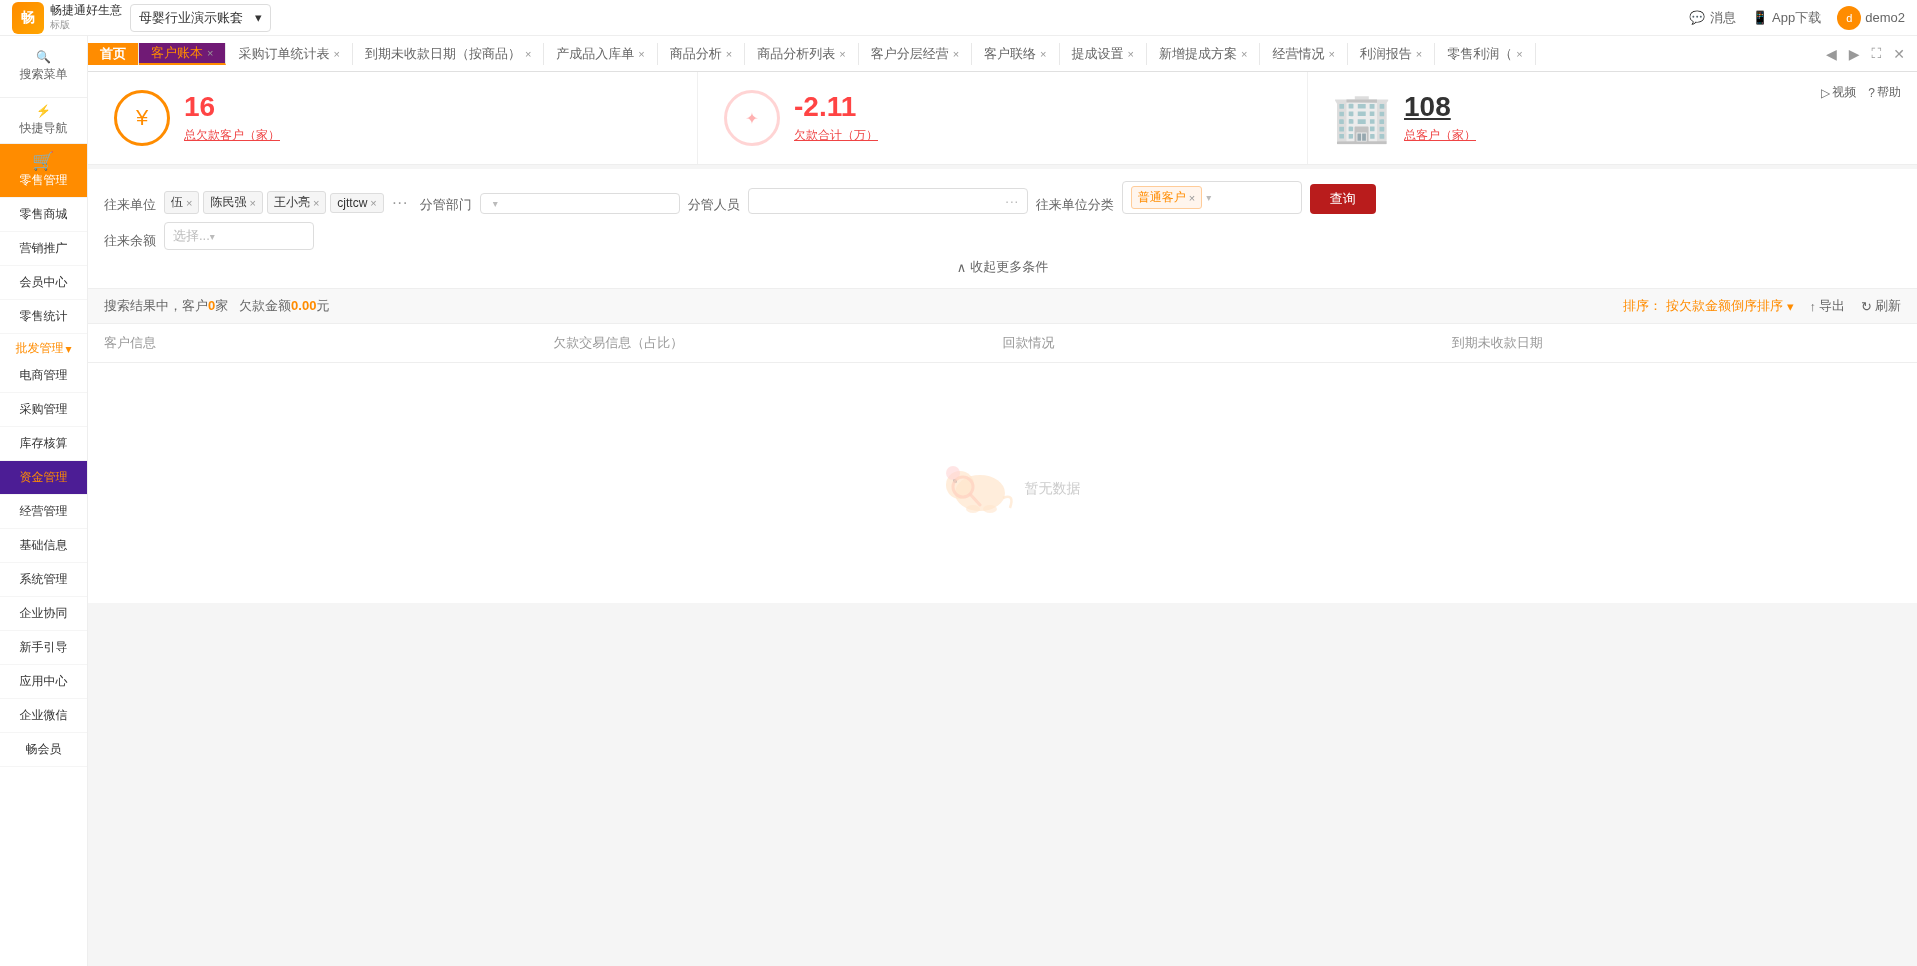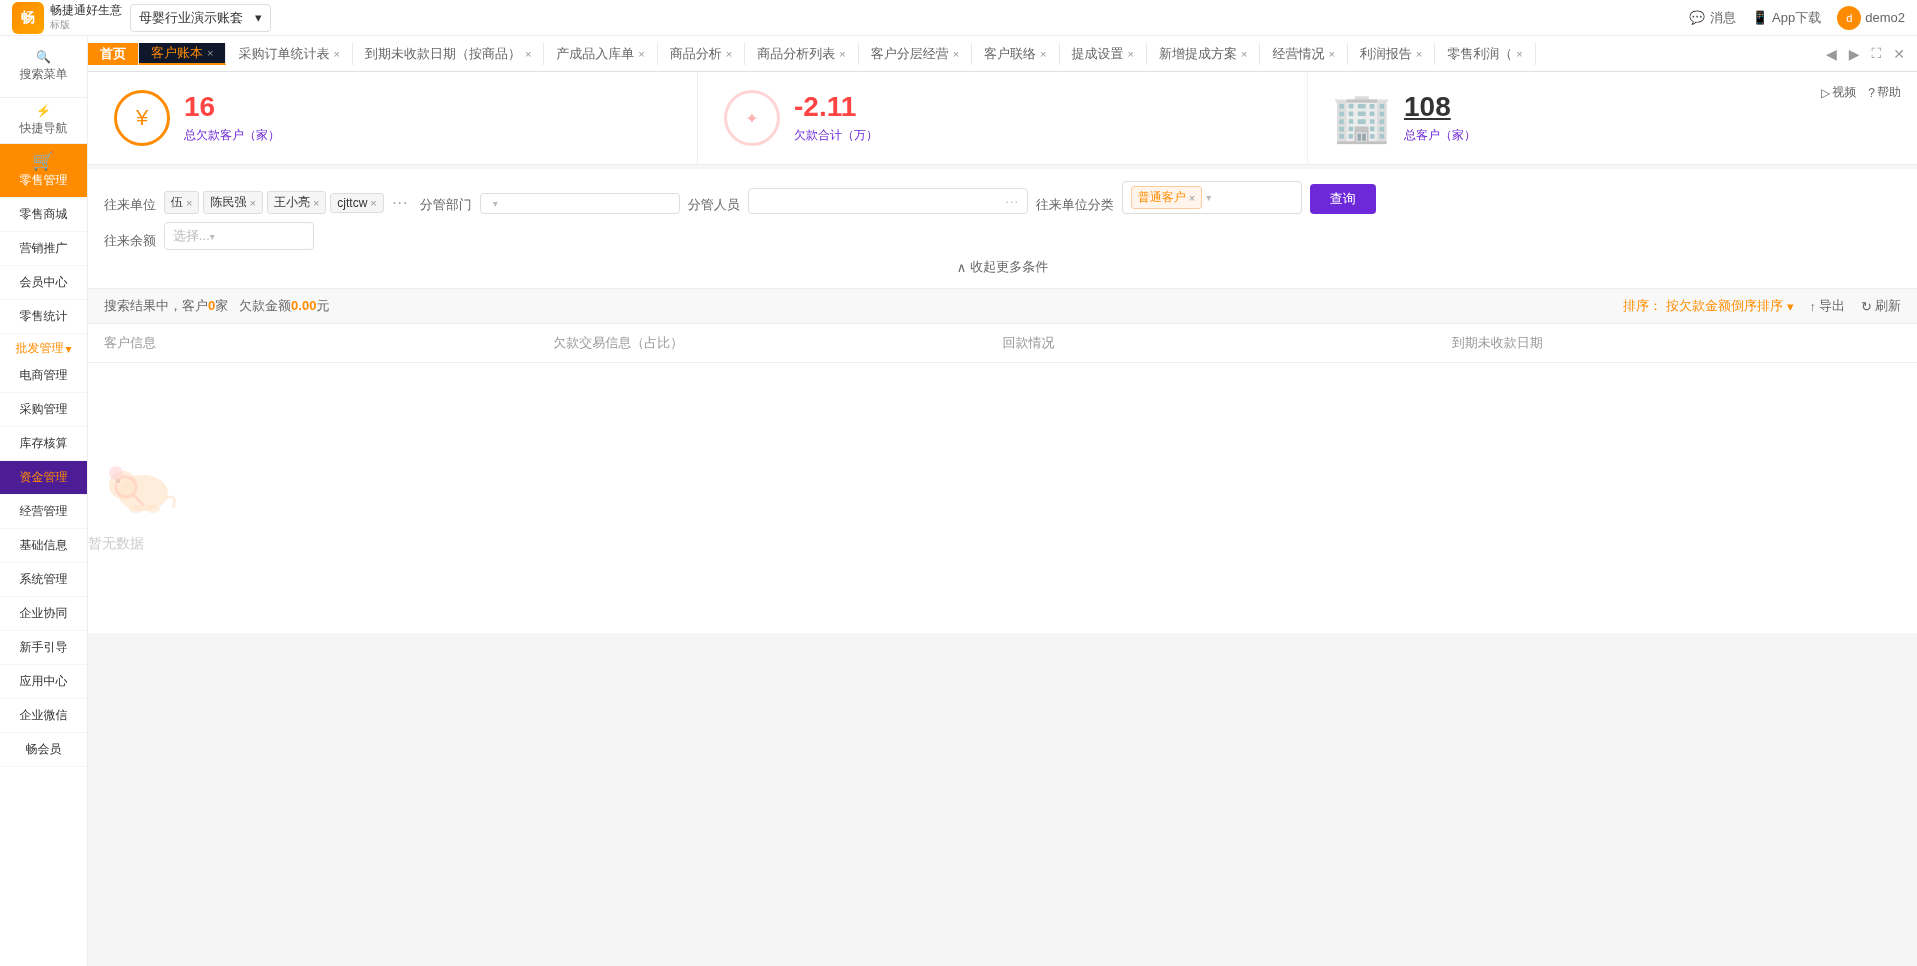--- a/index.html
+++ b/index.html
@@ -30,41 +30,41 @@
     .sidebar-item.active-sub { color: #ff8c00; background: #4c1d95; }
     .sidebar-icon { font-size: 18px; line-height: 1; }
     .sidebar-group-title { font-size: 12px; color: #ff8c00; padding: 6px 4px 2px; text-align: center; cursor: pointer; display: flex; align-items: center; justify-content: center; gap: 2px; }
 
     
     .content-area { flex: 1; display: flex; flex-direction: column; overflow: hidden; }
 
     
     .tabs-bar { background: #fff; display: flex; align-items: center; border-bottom: 1px solid #e0e0e0; padding: 0; flex-shrink: 0; overflow: hidden; height: 36px; }
     .tab { display: flex; align-items: center; gap: 4px; padding: 0 12px; height: 22px; cursor: pointer; font-size: 13px; color: #666; border-right: 1px solid #e8e8e8; white-space: nowrap; flex-shrink: 0; }
-    .tab.active { background: #0f172a; color: #ff8c00; border-bottom: 2px solid #ff8c00; }
+    .tab.active { background: #701a75; color: #ff8c00; border-bottom: 2px solid #ff8c00; }
     .tab-home { color: #fff; background: #ff8c00; font-weight: bold; }
     .tab-close { color: #999; font-size: 11px; cursor: pointer; }
     .tabs-controls { display: flex; align-items: center; margin-left: auto; padding: 0 8px; gap: 4px; flex-shrink: 0; }
     .tabs-ctrl-btn { cursor: pointer; color: #999; font-size: 14px; padding: 2px 4px; }
 
     
     .page-content { flex: 1; overflow-y: auto; background: #f5f5f5; }
 
     
     .stats-row { display: flex; background: #fff; margin: 0; padding: 0; border-bottom: 1px solid #eee; }
     .stat-card { flex: 1; padding: 16px 24px; display: flex; align-items: center; gap: 12px; border-right: 1px solid #f0f0f0; position: relative; }
     .stat-card:last-child { border-right: none; }
     .stat-icon-area { width: 60px; height: 60px; display: flex; align-items: center; justify-content: center; flex-shrink: 0; }
     .stat-circle-orange { width: 56px; height: 56px; border-radius: 50%; border: 3px solid #ff8c00; display: flex; align-items: center; justify-content: center; color: #ff8c00; font-size: 22px; }
     .stat-circle-red { width: 56px; height: 56px; border-radius: 50%; border: 3px solid #ffaaaa; display: flex; align-items: center; justify-content: center; color: #ff6666; font-size: 16px; opacity: 0.5; }
     .stat-icon-building { font-size: 48px; color: #a0c8e8; opacity: 0.6; line-height: 1; }
     .stat-info { display: flex; flex-direction: column; gap: 2px; }
     .stat-value { font-size: 28px; font-weight: bold; color: #ff4444; line-height: 1; }
     .stat-value-dark { font-size: 28px; font-weight: bold; color: #333; text-decoration: underline; line-height: 1; }
-    .stat-label { font-size: 12px; color: #6d28d9; margin-top: 4px; }
+    .stat-label { font-size: 12px; color: #ef4444; margin-top: 4px; text-decoration: underline; }
     .stat-actions { position: absolute; right: 16px; top: 12px; display: flex; gap: 12px; }
     .stat-action-btn { font-size: 12px; color: #666; cursor: pointer; display: flex; align-items: center; gap: 2px; }
 
     
     .filter-area { background: #fff; padding: 12px 16px; border-bottom: 1px solid #eee; margin-top: 4px; }
     .filter-row { display: flex; align-items: flex-end; gap: 8px; flex-wrap: wrap; margin-bottom: 8px; }
     .filter-row:last-child { margin-bottom: 0; }
     .filter-label { font-size: 13px; color: #666; white-space: nowrap; flex-shrink: 0; }
     .filter-tags { display: flex; align-items: center; gap: 4px; flex-wrap: wrap; }
     .filter-tag { display: flex; align-items: center; gap: 3px; background: #f5f5f5; border: 1px solid #ddd; border-radius: 3px; padding: 2px 6px; font-size: 12px; color: #333; }
@@ -72,21 +72,21 @@
     .filter-more { color: #999; cursor: pointer; font-size: 16px; padding: 2px 4px; }
     .filter-select { display: flex; align-items: center; gap: 4px; border: 1px solid #ddd; border-radius: 4px; padding: 4px 8px; min-width: 120px; cursor: pointer; background: #fff; }
     .filter-select-wide { min-width: 200px; }
     .filter-select-placeholder { color: #bbb; font-size: 13px; }
     .filter-chevron { color: #bbb; font-size: 10px; }
     .filter-person-select { display: flex; align-items: center; border: 1px solid #ddd; border-radius: 4px; padding: 4px 8px; min-width: 280px; cursor: pointer; background: #fff; }
     .filter-person-content { flex: 1; font-size: 13px; color: #bbb; }
     .filter-ellipsis-btn { color: #bbb; cursor: pointer; font-size: 14px; }
     .filter-type-select { display: flex; align-items: center; gap: 4px; border: 1px solid #ddd; border-radius: 4px; padding: 4px 8px; min-width: 180px; cursor: pointer; background: #fff; }
     .filter-tag-orange { display: flex; align-items: center; gap: 3px; background: #fff5ed; border: 1px solid #ffcc99; border-radius: 3px; padding: 2px 6px; font-size: 12px; color: #ff8c00; }
-    .btn-query { background: #6d28d9; color: white; border: none; border-radius: 4px; padding: 6px 20px; cursor: pointer; font-size: 13px; }
+    .btn-query { background: #b91c1c; color: white; border: none; border-radius: 4px; padding: 6px 20px; cursor: pointer; font-size: 13px; }
     .btn-collapse { display: flex; align-items: center; gap: 4px; cursor: pointer; color: #666; font-size: 13px; }
     .filter-balance-select { display: flex; align-items: center; border: 1px solid #ddd; border-radius: 4px; padding: 4px 8px; min-width: 150px; cursor: pointer; background: #fff; }
 
     
     .results-bar { background: #f8f8f8; padding: 8px 16px; display: flex; align-items: center; justify-content: space-between; border-bottom: 1px solid #eee; }
     .results-info { font-size: 13px; color: #666; display: flex; gap: 16px; }
     .results-info span b { color: #ff8c00; }
     .results-actions { display: flex; align-items: flex-end; gap: 16px; font-size: 13px; color: #666; }
     .sort-select { display: flex; align-items: center; gap: 4px; cursor: pointer; }
     .sort-select span { color: #ff8c00; }
@@ -94,21 +94,21 @@
 
     
     .data-table { width: 100%; background: #fff; }
     .table-header { display: flex; padding: 10px 16px; background: #fff; border-bottom: 1px solid #eee; font-size: 13px; color: #999; font-weight: normal; }
     .th-customer { flex: 2; }
     .th-debt { flex: 2; }
     .th-repay { flex: 2; }
     .th-date { flex: 2; }
 
     
-    .empty-state { display: flex; flex-direction: column; align-items: flex-start; justify-content: center; padding: 80px 0; }
+    .empty-state { display: flex; flex-direction: row; align-items: center; justify-content: center; padding: 80px 0; }
     .empty-text { color: #ccc; font-size: 14px; margin-top: 12px; }
 
     
     .rat-illustration { width: 100px; height: 80px; display: flex; align-items: center; justify-content: center; font-size: 64px; opacity: 0.5; color: #ffaa88; }
   </style>
 </head>
 <body>
 
 <div class="topbar">
   <div class="topbar-left">

